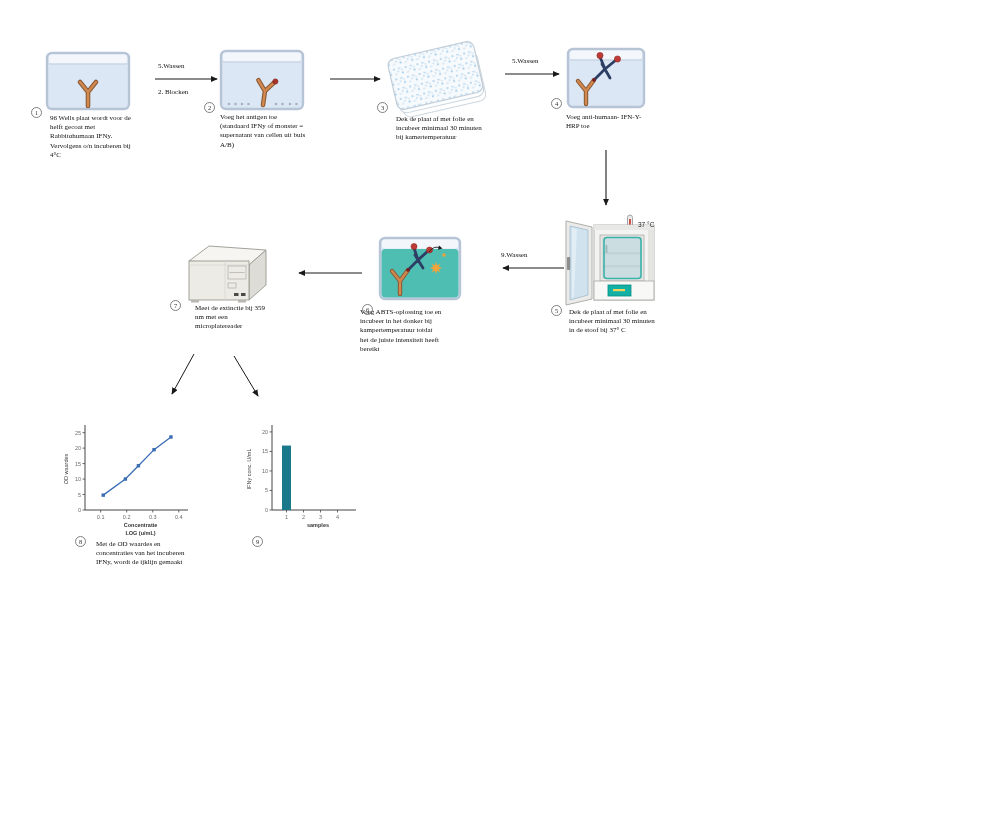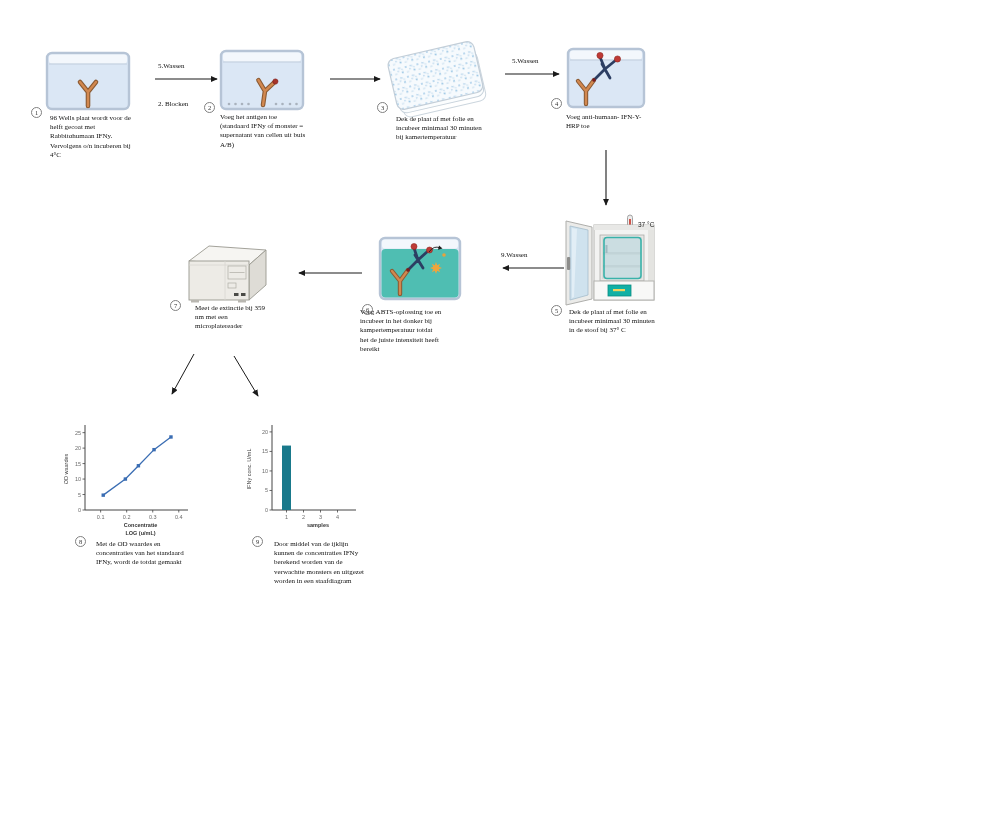--- a/index.html
+++ b/index.html
@@ -47,21 +47,21 @@
   </svg>
   <div class="badge" style="left:31px;top:107px">
       <span>1</span>
     </div>
   <div class="cap" style="left:50px;top:114px;width:88px">96 Wells plaat wordt voor de helft gecoat met Rabbitαhumaan IFNy. Vervolgens o/n incuberen bij 4°C</div>
 
   <div class="albl" style="left:158px;top:62px">5.Wassen</div>
   <svg class="abs" style="left:154px;top:74px" width="72" height="10">
     <line x1="1" y1="5" x2="63" y2="5" stroke="#1a1a1a" stroke-width="1.1" marker-end="url(#ah)"></line>
   </svg>
-  <div class="albl" style="left:158px;top:100px">2. Blocken</div>
+  <div class="albl" style="left:158px;top:88px">2. Blocken</div>
 
   <svg class="abs" style="left:219px;top:49px" width="86" height="62" viewBox="0 0 86 62">
     <rect x="2" y="2" width="82" height="58" rx="5" fill="#dbe7f5" stroke="#b6c4d6" stroke-width="2.4"></rect>
     <rect x="4" y="3.5" width="78" height="9" rx="3" fill="#f3f7fc"></rect>
     <line x1="4" y1="13" x2="82" y2="13" stroke="#c2cedd" stroke-width="1"></line>
     <g fill="#a9b2bd">
       <circle cx="10" cy="55" r="1.3"></circle>
         <circle cx="16.5" cy="55" r="1.3"></circle>
       <circle cx="23" cy="55" r="1.3"></circle>
         <circle cx="29.5" cy="55" r="1.3"></circle>
@@ -249,21 +249,21 @@
       <rect x="76.7078947368421" y="46.050943396226415" width="3.4" height="3.4" fill="#3a6db3"></rect>
       <rect x="92.33947368421053" y="29.96037735849057" width="3.4" height="3.4" fill="#3a6db3"></rect>
       <rect x="109.27368421052631" y="17.273584905660375" width="3.4" height="3.4" fill="#3a6db3"></rect>
       <text font-size="5.5px" font-family="&quot;Liberation Sans&quot;, sans-serif" fill="#444" x="8" y="51" text-anchor="middle" transform="rotate(-90 8 51)">OD waardes</text>
       <text font-size="5.5px" font-family="&quot;Liberation Sans&quot;, sans-serif" fill="#333" x="80.5" y="109" text-anchor="middle" font-weight="600">Concentratie</text>
       <text font-size="5.5px" font-family="&quot;Liberation Sans&quot;, sans-serif" fill="#333" x="80.5" y="116.5" text-anchor="middle" font-weight="600">LOG (u/mL)</text>
     </svg>
   <div class="badge" style="left:75px;top:536px">
       <span>8</span>
     </div>
-  <div class="cap" style="left:96px;top:540px;width:90px">Met de OD waardes en concentraties van het standaard IFNy, wordt de totdat gemaakt</div>
+  <div class="cap" style="left:96px;top:540px;width:90px">Met de OD waardes en concentraties van het incuberen IFNy, wordt de ijklijn gemaakt</div>
 
   <svg class="abs" style="left:243px;top:418px" width="120" height="122" viewBox="0 0 120 122">
       <line x1="29" y1="7" x2="29" y2="92" stroke="#444" stroke-width="1"></line>
       <line x1="29" y1="92" x2="113" y2="92" stroke="#444" stroke-width="1"></line>
       <line x1="26.5" y1="92" x2="29" y2="92" stroke="#444" stroke-width="0.8"></line>
       <text font-size="5.5px" font-family="&quot;Liberation Sans&quot;, sans-serif" fill="#6b6b6b" x="25" y="94" text-anchor="end">0</text>
       <line x1="26.5" y1="72.47619047619048" x2="29" y2="72.47619047619048" stroke="#444" stroke-width="0.8"></line>
       <text font-size="5.5px" font-family="&quot;Liberation Sans&quot;, sans-serif" fill="#6b6b6b" x="25" y="74.47619047619048" text-anchor="end">5</text>
       <line x1="26.5" y1="52.952380952380956" x2="29" y2="52.952380952380956" stroke="#444" stroke-width="0.8"></line>
       <text font-size="5.5px" font-family="&quot;Liberation Sans&quot;, sans-serif" fill="#6b6b6b" x="25" y="54.952380952380956" text-anchor="end">10</text>
@@ -279,15 +279,14 @@
       <line x1="77.5" y1="92" x2="77.5" y2="94.5" stroke="#444" stroke-width="0.8"></line>
       <text font-size="5.5px" font-family="&quot;Liberation Sans&quot;, sans-serif" fill="#6b6b6b" x="77.5" y="101" text-anchor="middle">3</text>
       <line x1="94.5" y1="92" x2="94.5" y2="94.5" stroke="#444" stroke-width="0.8"></line>
       <text font-size="5.5px" font-family="&quot;Liberation Sans&quot;, sans-serif" fill="#6b6b6b" x="94.5" y="101" text-anchor="middle">4</text>
       <text font-size="5.5px" font-family="&quot;Liberation Sans&quot;, sans-serif" fill="#444" x="8" y="51" text-anchor="middle" transform="rotate(-90 8 51)">IFNy conc. U/mL</text>
       <text font-size="5.5px" font-family="&quot;Liberation Sans&quot;, sans-serif" fill="#333" x="75" y="109" text-anchor="middle" font-weight="600">samples</text>
     </svg>
   <div class="badge" style="left:252px;top:536px">
       <span>9</span>
     </div>
-  <div class="cap" style="left:274px;top:540px;width:94px">Door middel van de ijklijn kunnen de concentraties IFNy berekend worden van de verwachtte monsters en uitgezet worden in een staafdiagram</div>
 
 </div>
 
 </body></html>

